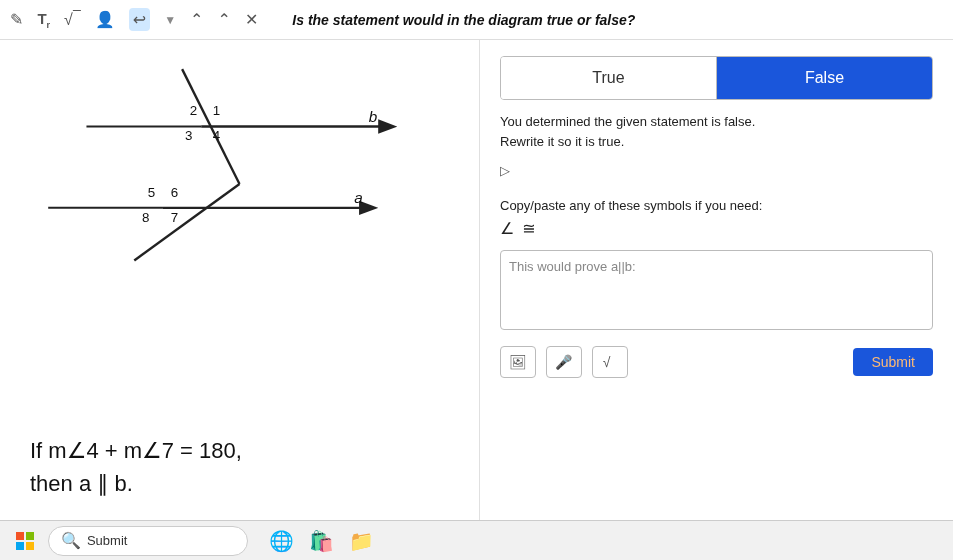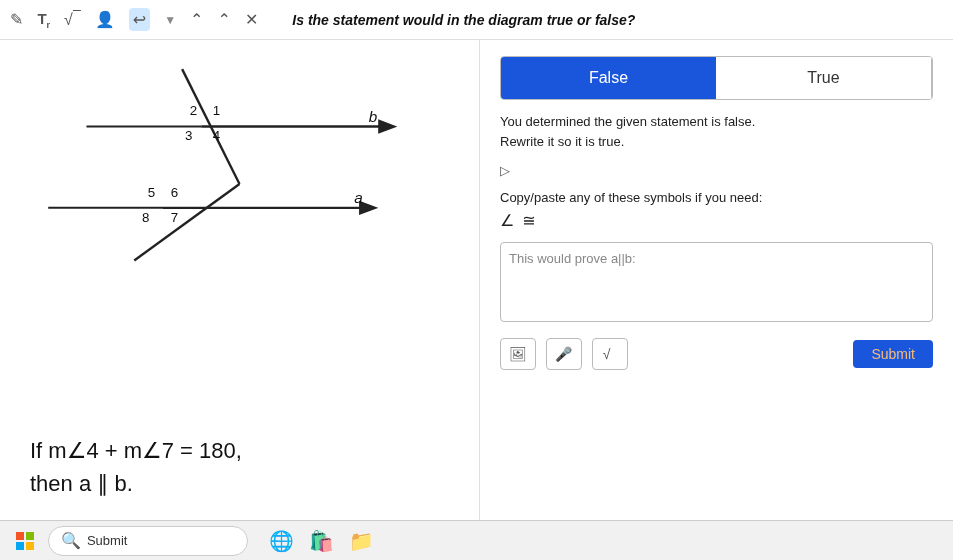--- a/index.html
+++ b/index.html
@@ -128,21 +128,21 @@
 
     .feedback-text {
       font-size: 13px;
       color: #222;
       line-height: 1.5;
     }
 
     .symbols-label {
       font-size: 13px;
       color: #222;
-      margin-top: 8px;
+      margin-top: 16px;
     }
 
     .symbols-row {
       display: flex;
       align-items: center;
       gap: 8px;
       font-size: 16px;
       color: #222;
       margin-top: 2px;
     }
@@ -321,22 +321,22 @@
 
     <div class="statement-text">
       <div>If m∠4 + m∠7 = 180,</div>
       <div>then a ∥ b.</div>
     </div>
   </div>
 
   <div class="right-panel">
 
     <div class="true-false-row">
+      <button class="tf-btn true-btn">True</button>
       <button class="tf-btn false-btn">False</button>
-      <button class="tf-btn true-btn">True</button>
     </div>
 
     <div class="feedback-text">
       <div>You determined the given statement is false.</div>
       <div>Rewrite it so it is true.</div>
     </div>
 
     <div style="display:flex;flex-direction:column;gap:4px;">
 
       <div style="font-size:13px;color:#555;">▷</div>

